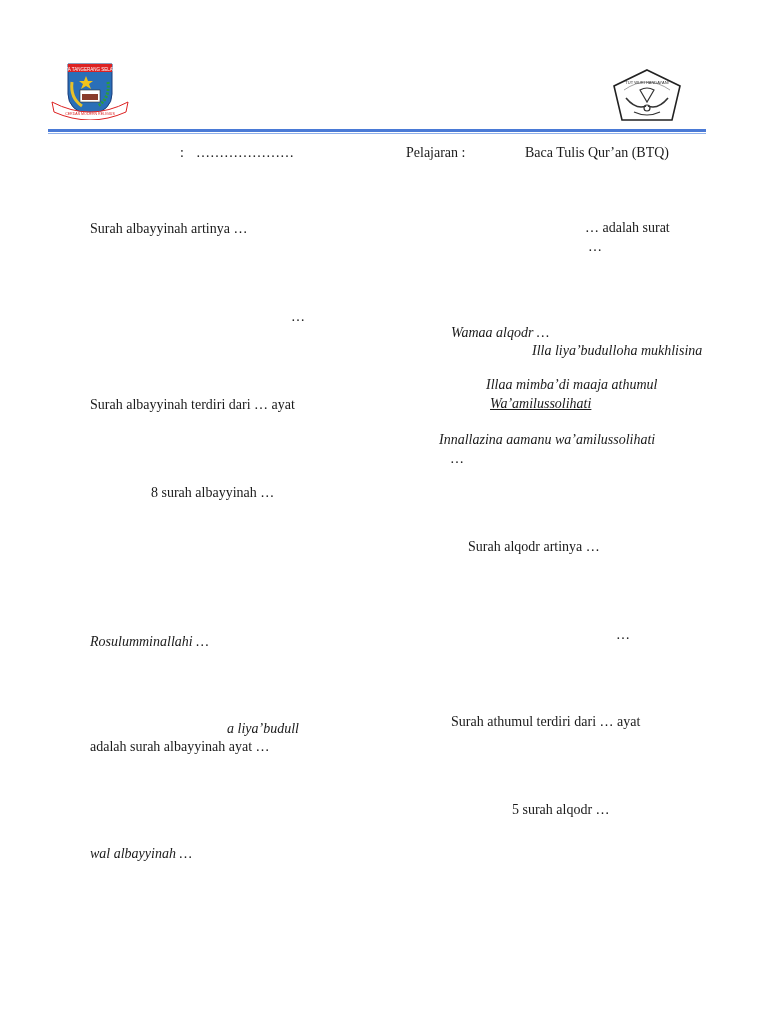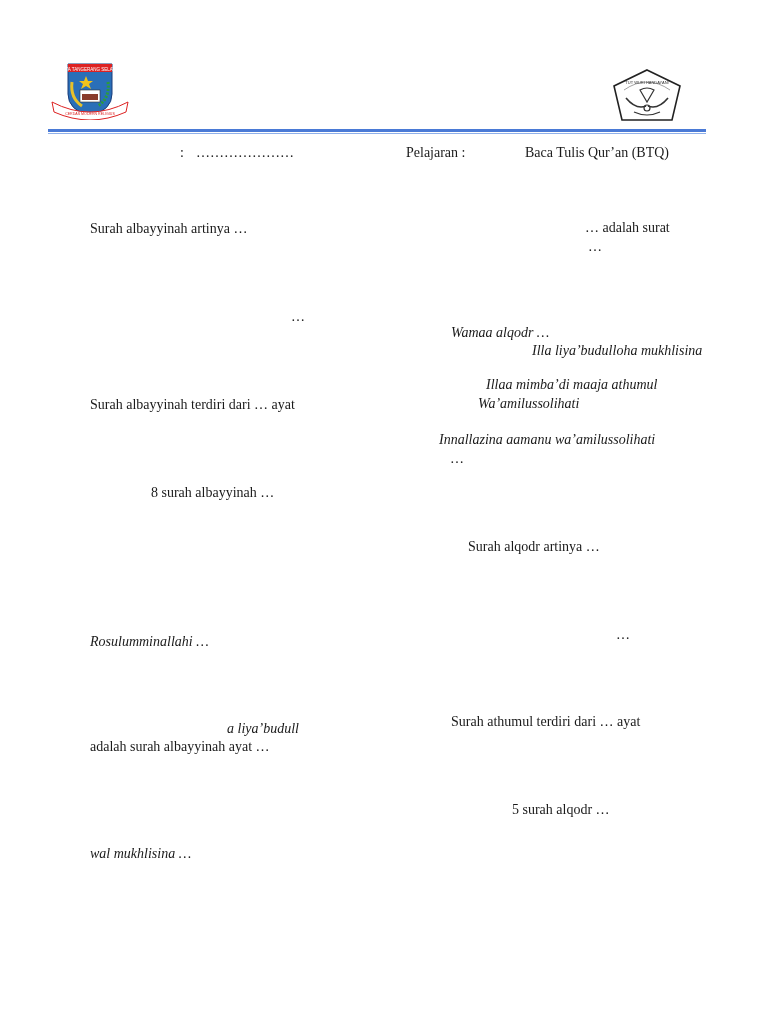--- a/index.html
+++ b/index.html
@@ -51,26 +51,26 @@
 <div class="abs t" style="left:406px; top:145px;">Pelajaran :</div>
 <div class="abs t" style="left:498px; top:145px;margin-left:27px;">Baca Tulis Qur’an (BTQ)</div>
 
 <div class="abs t" style="left:90px;  top:221px;">Surah albayyinah artinya …</div>
 <div class="abs t" style="left:291px; top:309px;">…</div>
 <div class="abs t" style="left:90px;  top:397px;">Surah albayyinah terdiri dari … ayat</div>
 <div class="abs t" style="left:151px; top:485px;">8 surah albayyinah …</div>
 <div class="abs it" style="left:90px;  top:634px;">Rosulumminallahi …</div>
 <div class="abs it" style="left:227px; top:721px;">a liya’budull</div>
 <div class="abs t" style="left:90px;  top:739px;">adalah surah albayyinah ayat …</div>
-<div class="abs it" style="left:90px;  top:846px;">wal mukhlisina …</div>
+<div class="abs it" style="left:90px;  top:846px;">wal albayyinah …</div>
 
 <div class="abs t" style="left:585px; top:220px;">… adalah surat</div>
 <div class="abs t" style="left:588px; top:239px;">…</div>
 <div class="abs it" style="left:451px; top:325px;">Wamaa alqodr …</div>
 <div class="abs it" style="left:496px; top:343px;margin-left:36px;">Illa liya’budulloha mukhlisina</div>
 <div class="abs it" style="left:486px; top:361px;margin-top:16px;">Illaa mimba’di maaja athumul</div>
-<div class="abs it" style="left:478px; top:396px;">Wa’amilussolihati</div>
+<div class="abs it" style="left:490px; top:396px;text-decoration:underline;">Wa’amilussolihati</div>
 <div class="abs it" style="left:439px; top:432px;">Innallazina aamanu wa’amilussolihati</div>
 <div class="abs it" style="left:451px; top:451px;">…</div>
 <div class="abs t" style="left:468px; top:539px;">Surah alqodr artinya …</div>
 <div class="abs t" style="left:616px; top:627px;">…</div>
 <div class="abs t" style="left:451px; top:714px;">Surah athumul terdiri dari … ayat</div>
 <div class="abs t" style="left:512px; top:802px;">5 surah alqodr …</div>
 
 </body></html>

